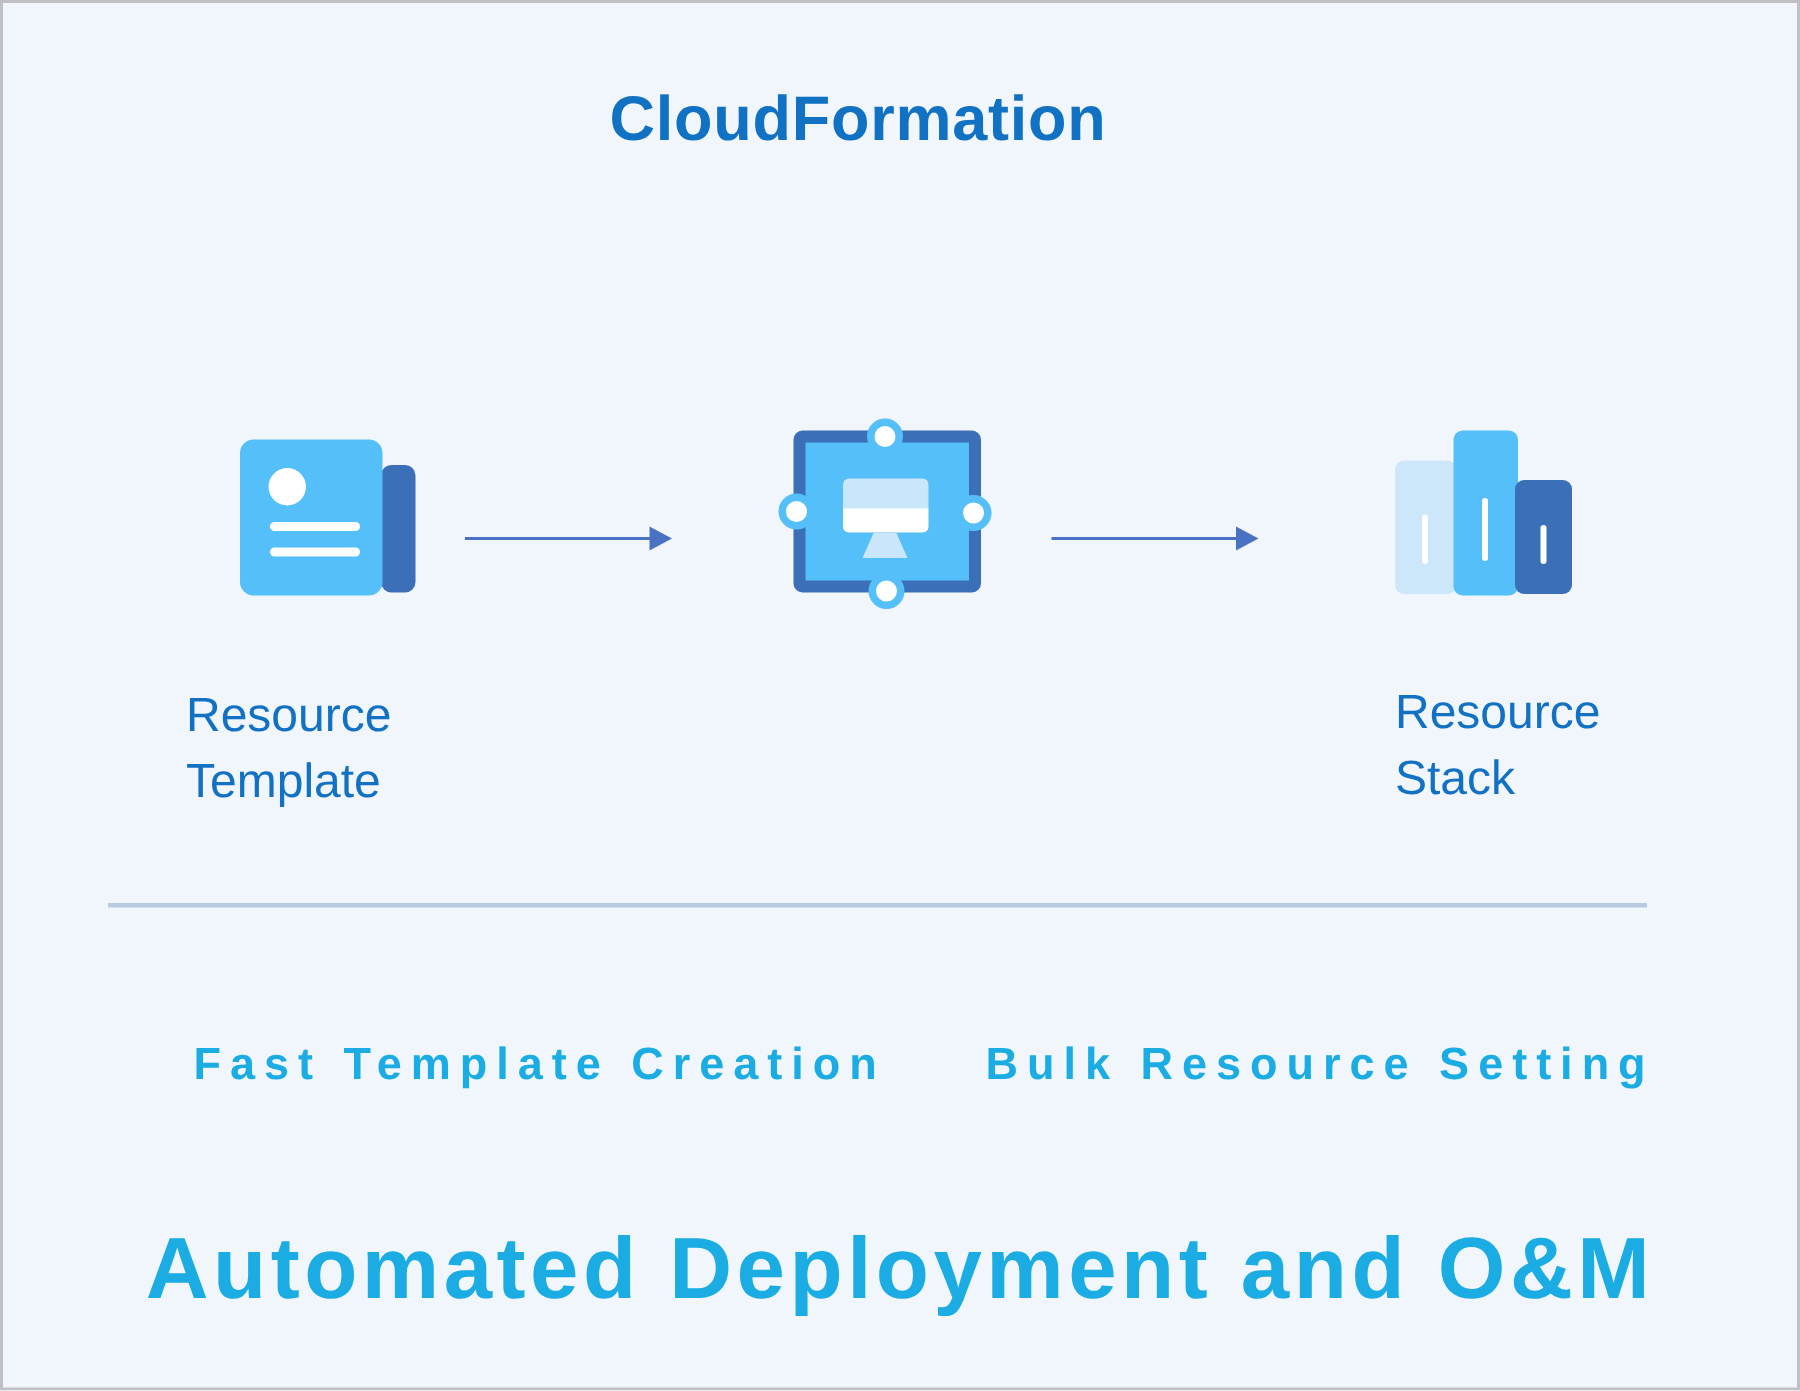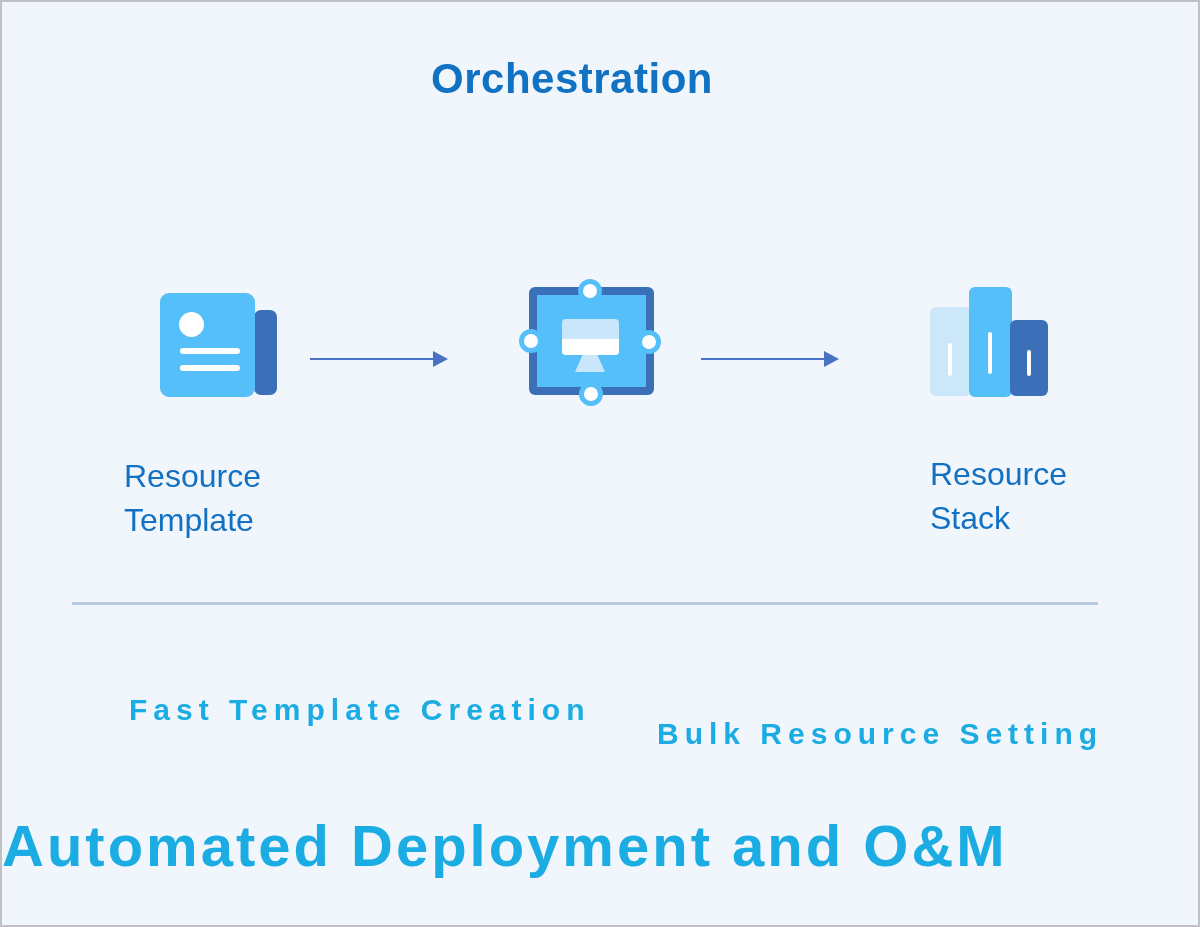--- a/index.html
+++ b/index.html
@@ -120,40 +120,41 @@
   .feature {
     position: absolute;
     top: 691px;
     font-size: 30px;
     font-weight: bold;
     letter-spacing: 6px;
     color: var(--accent-cyan);
     white-space: nowrap;
   }
   .feature-1 { left: 127px; }
-  .feature-2 { left: 655px; margin-top: 24px; }
+  .feature-2 { left: 655px; }
 
   
   .tagline {
     position: absolute;
     top: 810px; left: 0;
     width: 100%;
+    text-align: center;
     font-size: 58px;
     font-weight: bold;
     letter-spacing: 3px;
     color: var(--accent-cyan);
     white-space: nowrap;
   }
 </style>
 </head>
 <body>
 
 <div id="canvas">
 
-  <div class="title">Orchestration</div>
+  <div class="title">CloudFormation</div>
 
   <div class="icon-group icon-doc">
     <div class="doc-back"></div>
     <div class="doc-front"></div>
     <div class="doc-circle"></div>
     <div class="doc-line-1"></div>
     <div class="doc-line-2"></div>
   </div>
 
   <div class="arrow arrow-1">

